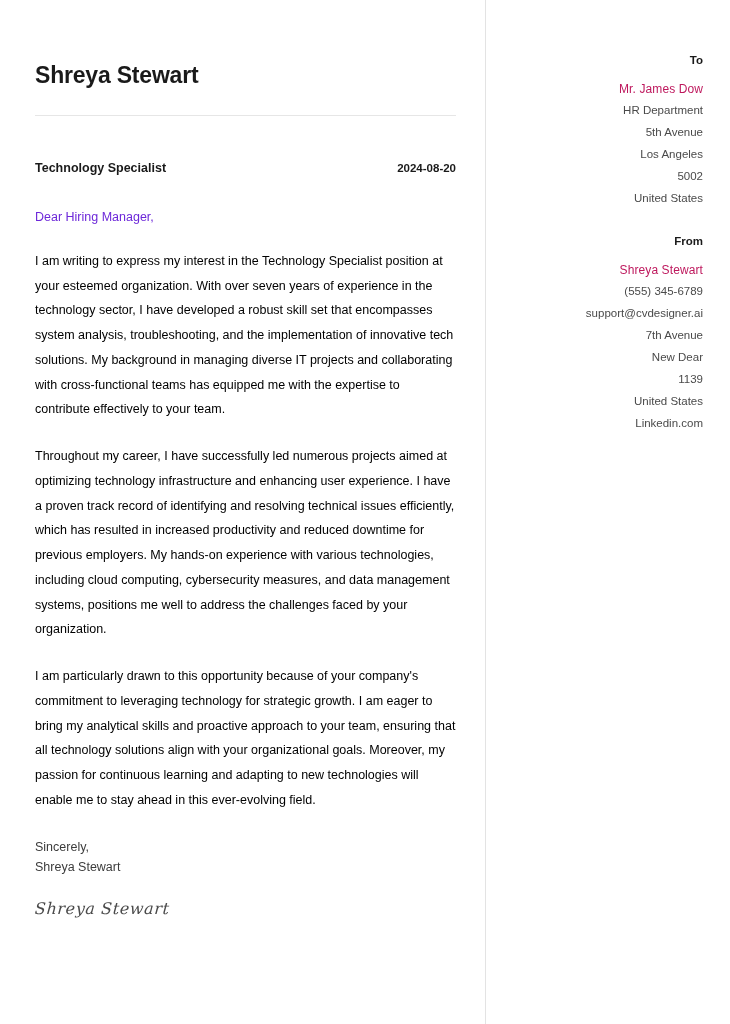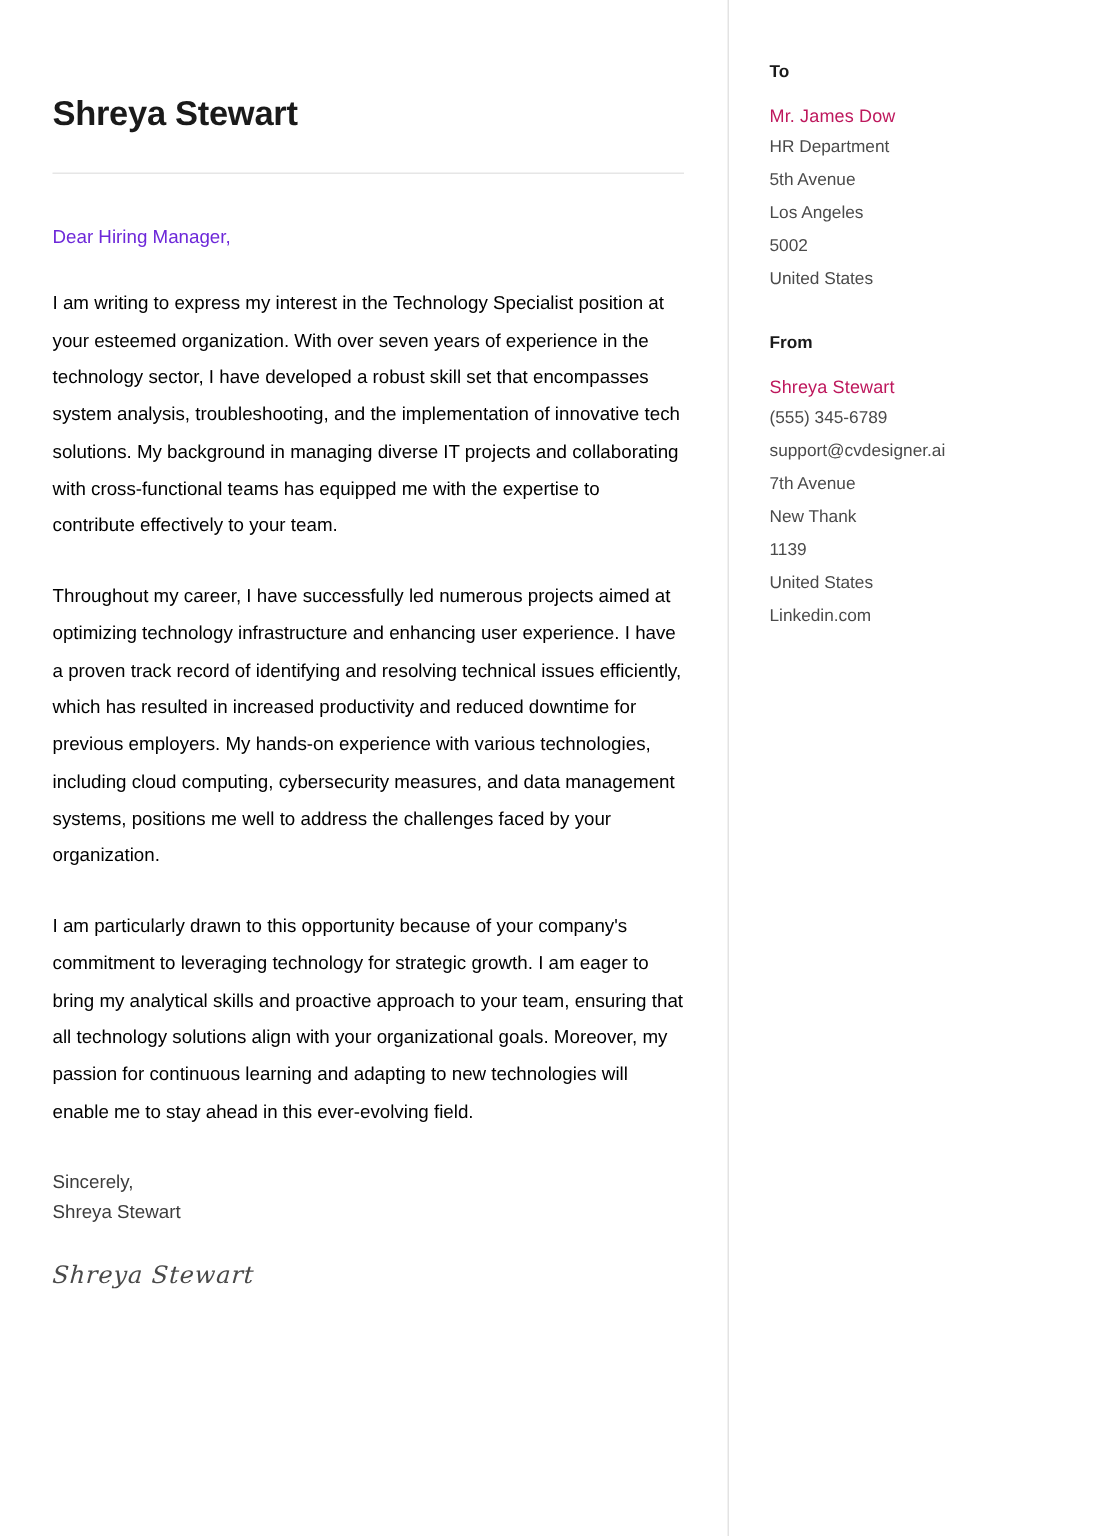--- a/index.html
+++ b/index.html
@@ -96,22 +96,23 @@
     font-weight: normal;
     color: #4a4a4a;
     letter-spacing: 0.6px;
     transform: skewX(-4deg);
     transform-origin: left center;
   }
   
   .addresses {
     position: absolute;
     left: 513px;
-    top: 4px;
+    top: 16px;
     width: 190px;
+    text-align: right;
   }
   .block-label {
     font-size: 11.5px;
     font-weight: bold;
     color: #1a1a1a;
     margin: 0;
   }
   .to-block { padding-top: 38px; }
   .from-block { padding-top: 29px; }
   .recipient-name {
@@ -135,20 +136,24 @@
 <div class="page">
 
   <div class="divider"></div>
 
   <div class="letter">
 
     <h1 class="name-heading">Shreya Stewart</h1>
 
     <hr class="rule">
 
+    <div class="title-row">
+      <span class="job-title">Technology Specialist</span>
+      <span class="date">2024-08-20</span>
+    </div>
 
     <p class="salutation">Dear Hiring Manager,</p>
 
     <p class="para">I am writing to express my interest in the Technology Specialist position at your esteemed organization. With over seven years of experience in the technology sector, I have developed a robust skill set that encompasses system analysis, troubleshooting, and the implementation of innovative tech solutions. My background in managing diverse IT projects and collaborating with cross-functional teams has equipped me with the expertise to contribute effectively to your team.</p>
     <p class="para">Throughout my career, I have successfully led numerous projects aimed at optimizing technology infrastructure and enhancing user experience. I have a proven track record of identifying and resolving technical issues efficiently, which has resulted in increased productivity and reduced downtime for previous employers. My hands-on experience with various technologies, including cloud computing, cybersecurity measures, and data management systems, positions me well to address the challenges faced by your organization.</p>
     <p class="para">I am particularly drawn to this opportunity because of your company's commitment to leveraging technology for strategic growth. I am eager to bring my analytical skills and proactive approach to your team, ensuring that all technology solutions align with your organizational goals. Moreover, my passion for continuous learning and adapting to new technologies will enable me to stay ahead in this ever-evolving field.</p>
 
     <div class="closing">
       <div>Sincerely,</div>
       <div>Shreya Stewart</div>
@@ -169,21 +174,21 @@
       <div class="addr-line">5002</div>
       <div class="addr-line">United States</div>
     </div>
 
     <div class="from-block">
       <div class="block-label">From</div>
       <div class="recipient-name">Shreya Stewart</div>
       <div class="addr-line">(555) 345-6789</div>
       <div class="addr-line">support@cvdesigner.ai</div>
       <div class="addr-line">7th Avenue</div>
-      <div class="addr-line">New Thank</div>
+      <div class="addr-line">New Dear</div>
       <div class="addr-line">1139</div>
       <div class="addr-line">United States</div>
       <div class="addr-line">Linkedin.com</div>
     </div>
 
   </div>
 
 </div>
 
 </body></html>

